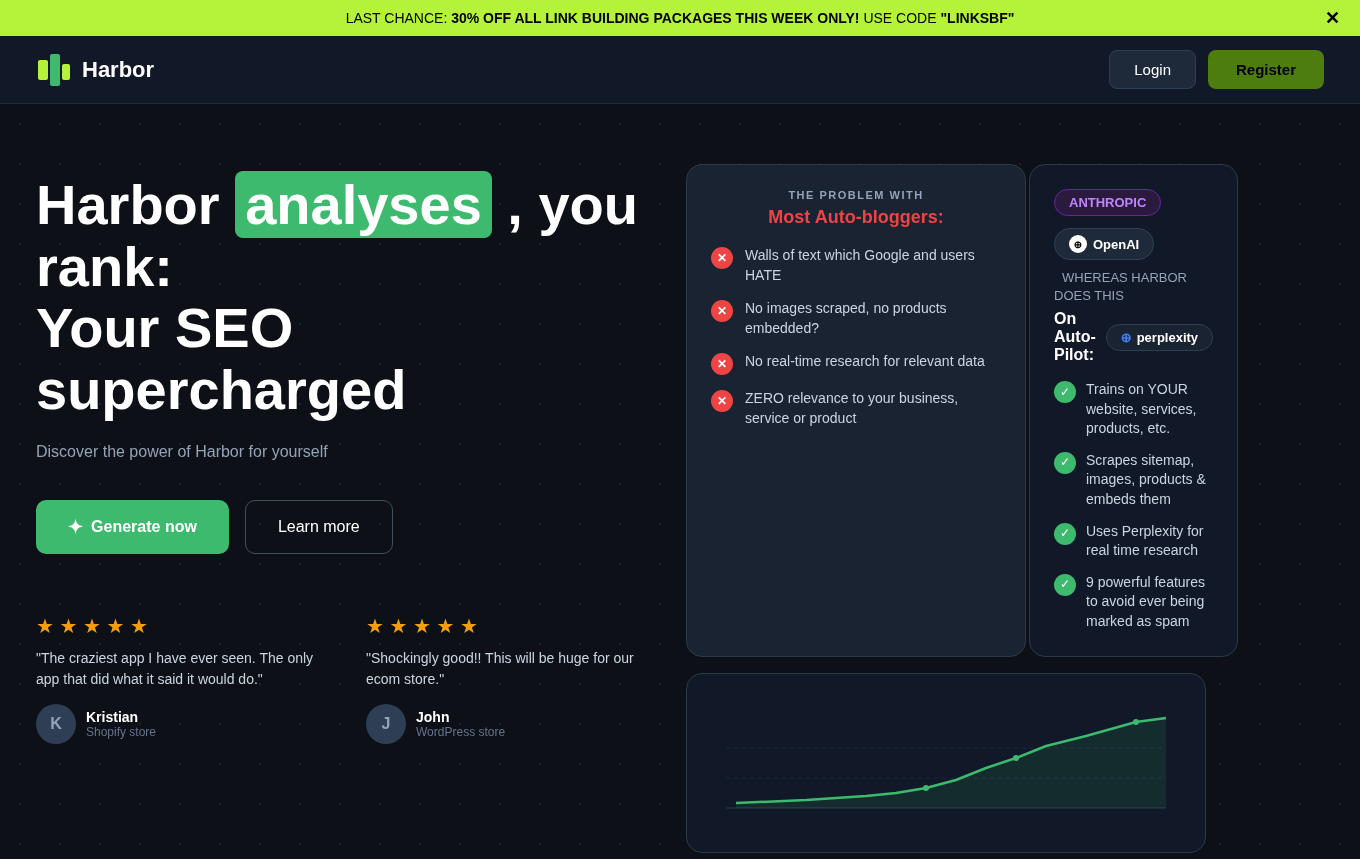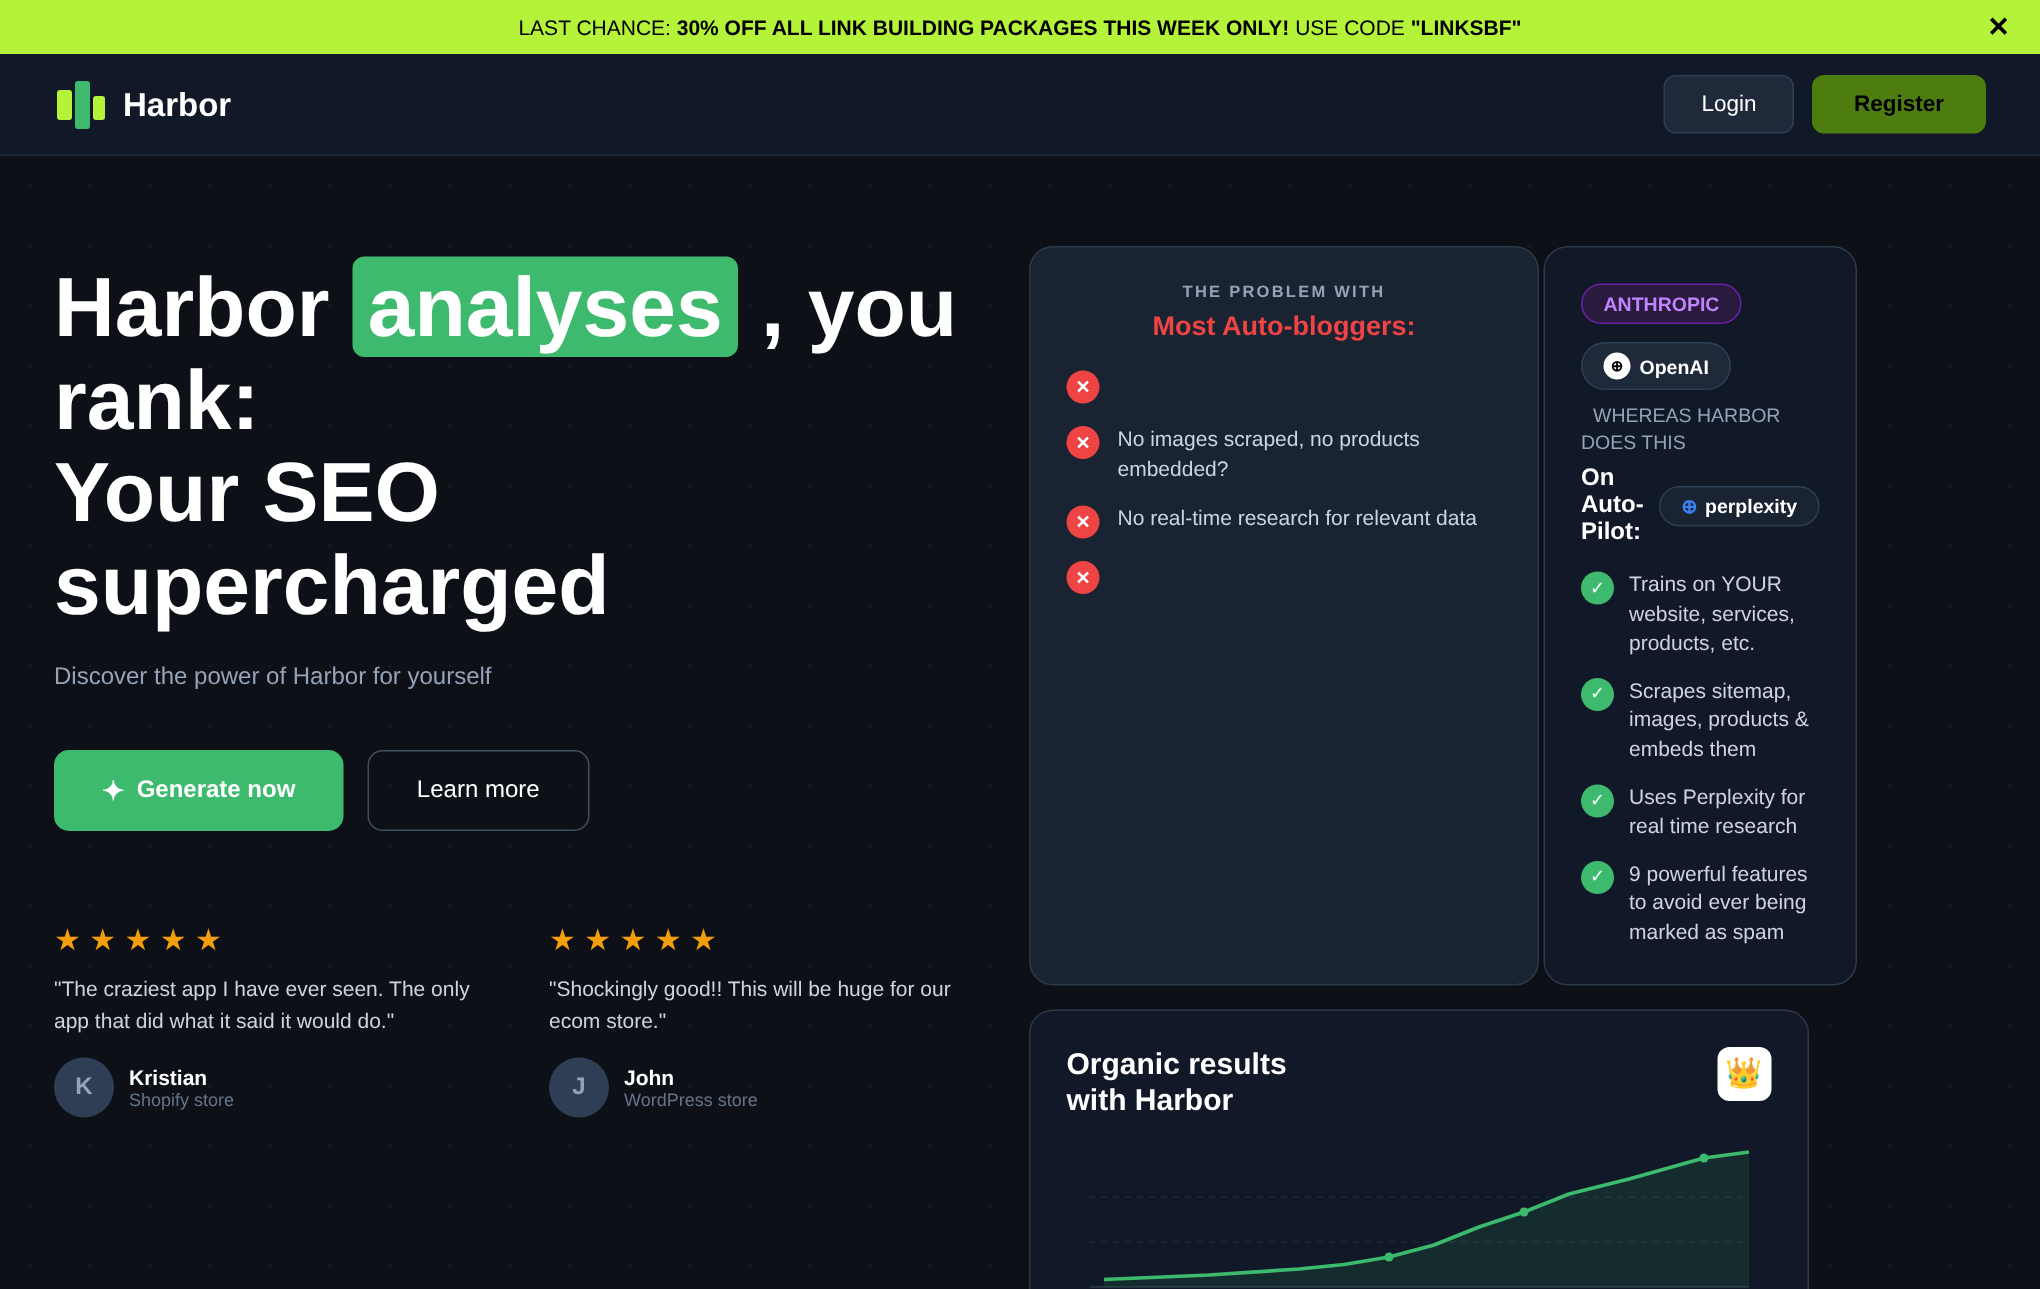--- a/index.html
+++ b/index.html
@@ -515,31 +515,33 @@
     <div class="right-panels">
 
       <div class="top-panels">
 
         <div class="problem-card">
           <div class="card-label">THE PROBLEM WITH</div>
           <div class="card-title">Most Auto-bloggers:</div>
           <div class="problem-items">
             <div class="problem-item">
               <div class="x-icon">✕</div>
+              <span>Walls of text which Google and users HATE</span>
             </div>
             <div class="problem-item">
               <div class="x-icon">✕</div>
               <span>No images scraped, no products embedded?</span>
             </div>
             <div class="problem-item">
               <div class="x-icon">✕</div>
               <span>No real-time research for relevant data</span>
             </div>
             <div class="problem-item">
               <div class="x-icon">✕</div>
+              <span>ZERO relevance to your business, service or product</span>
             </div>
           </div>
         </div>
 
         <div class="harbor-card">
           <div class="harbor-card-header">
             <div class="anthropic-badge">ANTHROPIC</div>
           </div>
           <div style="margin-bottom:6px;">
             <div class="ai-badge" style="display:inline-flex;margin-bottom:8px;">
@@ -571,24 +573,20 @@
             </div>
             <div class="harbor-feature">
               <div class="check-icon">✓</div>
               <span>9 powerful features to avoid ever being marked as spam</span>
             </div>
           </div>
         </div>
       </div>
 
       <div class="organic-card">
-        <div class="organic-card-header">
-          <div class="organic-title">Organic results<br>with Harbor</div>
-          <div class="crown-badge">👑</div>
-        </div>
         <div class="chart-area">
           <svg class="chart-svg" viewBox="0 0 440 120">
 
             <line x1="0" y1="100" x2="440" y2="100" stroke="#2a3a4a" stroke-width="1"></line>
             <line x1="0" y1="70" x2="440" y2="70" stroke="#2a3a4a" stroke-width="0.5" stroke-dasharray="4,4"></line>
             <line x1="0" y1="40" x2="440" y2="40" stroke="#2a3a4a" stroke-width="0.5" stroke-dasharray="4,4"></line>
 
             <polyline points="10,95 80,92 140,88 170,85 200,80 230,72 260,60 290,50 320,38 360,28 410,14 440,10" fill="none" stroke="#3dba6e" stroke-width="2.5" stroke-linejoin="round"></polyline>
 
             <polygon points="10,95 80,92 140,88 170,85 200,80 230,72 260,60 290,50 320,38 360,28 410,14 440,10 440,100 10,100" fill="rgba(61,186,110,0.12)"></polygon>

